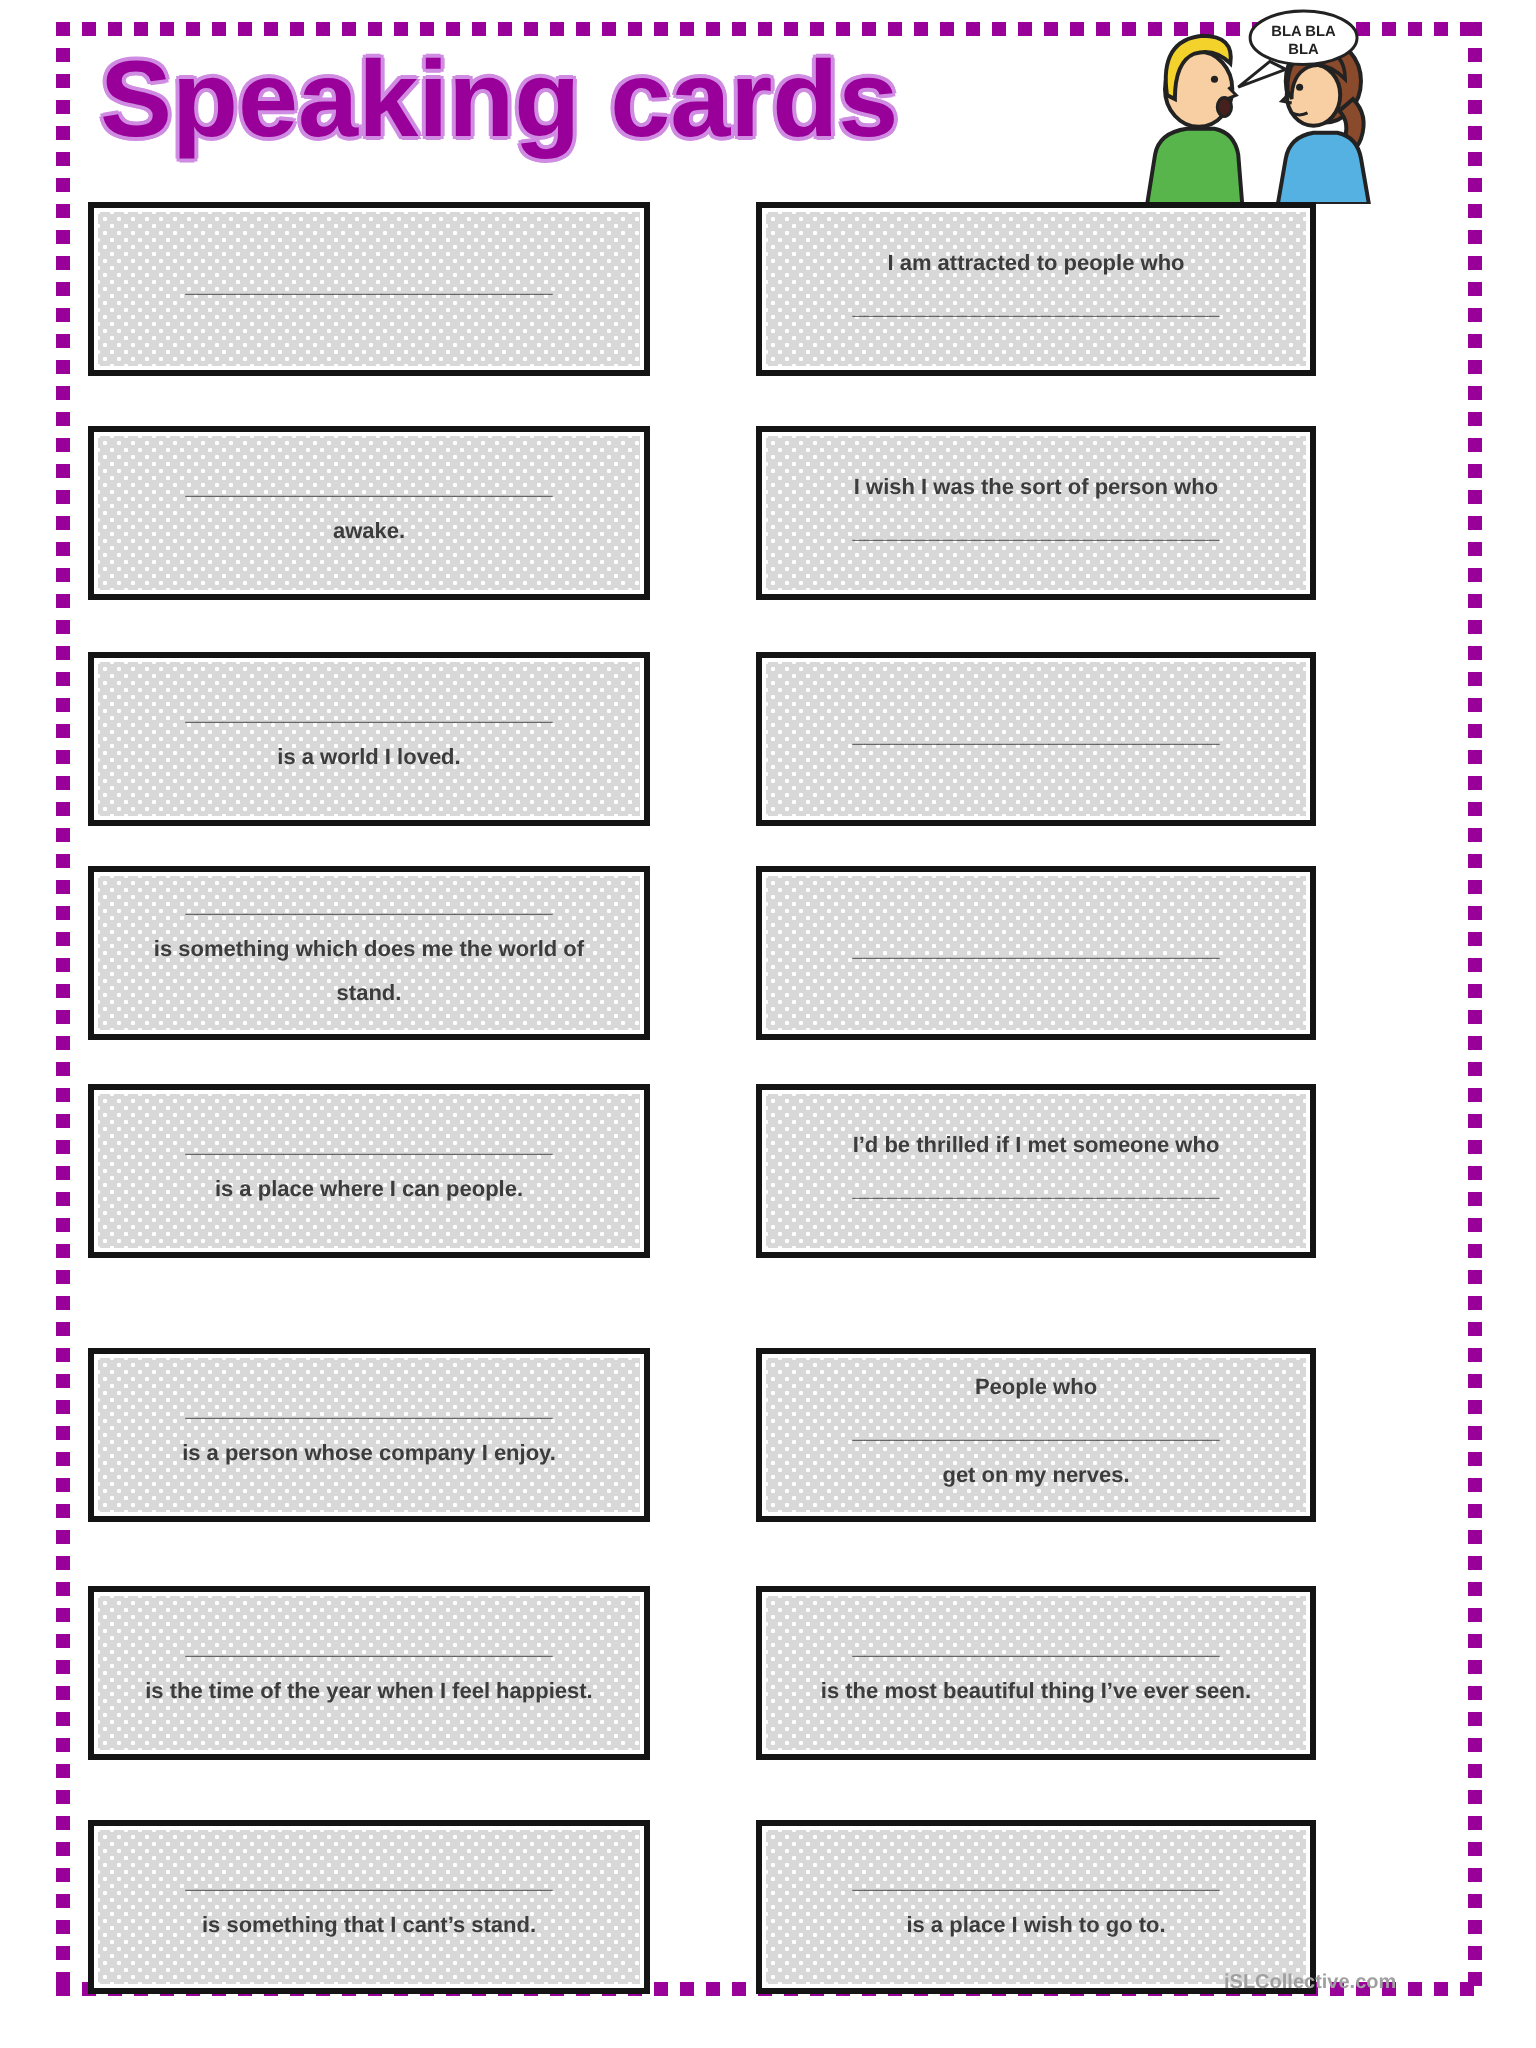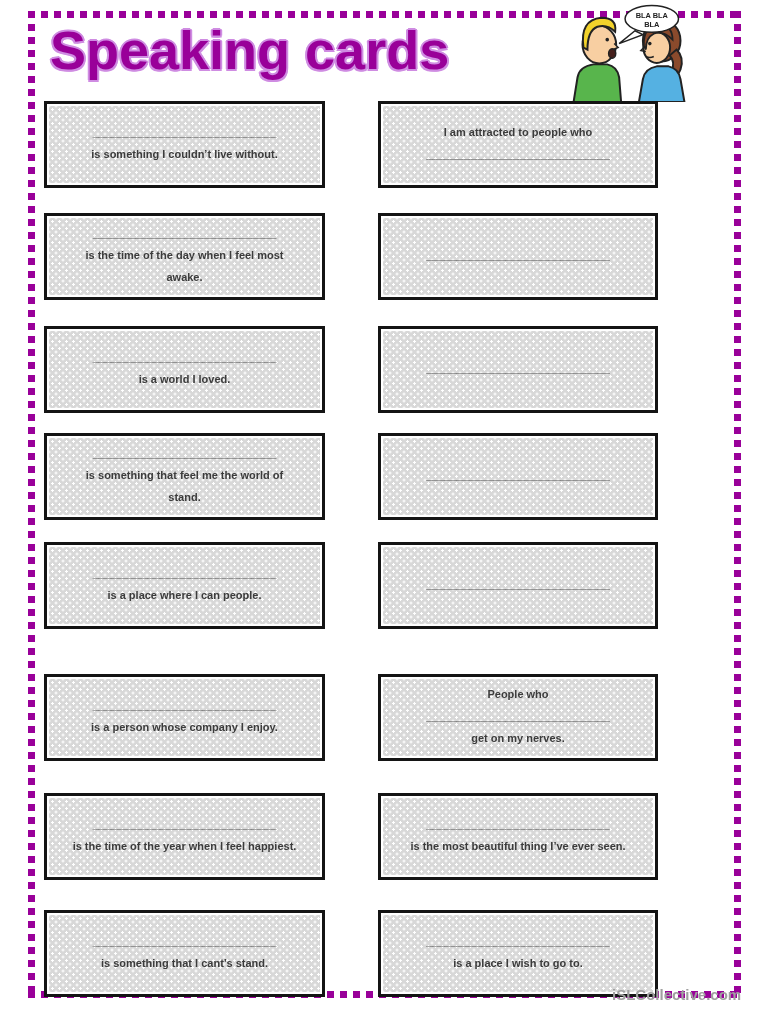--- a/index.html
+++ b/index.html
@@ -56,21 +56,21 @@
     display:flex;flex-direction:column;align-items:center;justify-content:center;
     padding-bottom:4px;
     font-size:11px;font-weight:700;line-height:22px;color:#3c3c3c;text-align:center;
   }
   .card-line{white-space:nowrap;}
   .blank-line{color:#333333;letter-spacing:0;}
 
   
   .watermark{
     position:absolute;left:612px;top:986px;z-index:6;
-    font-size:15px;font-weight:700;color:#a0a0a0;
+    font-size:10px;font-weight:700;color:#a0a0a0;
   }
   .bubble-text{font-family:"Liberation Sans",sans-serif;font-size:7.5px;font-weight:700;fill:#222222;}
 </style>
 </head>
 <body>
 
 <div class="dots-h b-top"></div>
 <div class="dots-h b-bottom"></div>
 <div class="dots-v b-left"></div>
 <div class="dots-v b-right"></div>
@@ -106,40 +106,38 @@
       <text class="bubble-text" x="95" y="14" text-anchor="middle">BLA BLA</text>
       <text class="bubble-text" x="95" y="23" text-anchor="middle">BLA</text>
     </g>
   </svg>
 </div>
 
 <div class="col col-left">
     <div class="card">
     <div class="card-fill">
         <div class="card-line blank-line">______________________________</div>
-        <div class="card-line">is something I couldn’t live without.</div>
-      </div>
-  </div>
-    <div class="card">
-    <div class="card-fill">
-        <div class="card-line blank-line">______________________________</div>
-        <div class="card-line">is the time of the day when I feel most</div>
+      </div>
+  </div>
+    <div class="card">
+    <div class="card-fill">
+        <div class="card-line blank-line">______________________________</div>
         <div class="card-line">awake.</div>
       </div>
   </div>
     <div class="card">
     <div class="card-fill">
         <div class="card-line blank-line">______________________________</div>
         <div class="card-line">is a world I loved.</div>
       </div>
   </div>
     <div class="card">
     <div class="card-fill">
         <div class="card-line blank-line">______________________________</div>
-        <div class="card-line">is something that feel me the world of</div>
+        <div class="card-line">is something which does me the world of</div>
         <div class="card-line">stand.</div>
       </div>
   </div>
     <div class="card">
     <div class="card-fill">
         <div class="card-line blank-line">______________________________</div>
         <div class="card-line">is a place where I can people.</div>
       </div>
   </div>
     <div class="card">
@@ -163,35 +161,37 @@
   </div>
 <div class="col col-right">
     <div class="card">
     <div class="card-fill">
         <div class="card-line">I am attracted to people who</div>
         <div class="card-line blank-line">______________________________</div>
       </div>
   </div>
     <div class="card">
     <div class="card-fill">
-        <div class="card-line blank-line">______________________________</div>
-      </div>
-  </div>
-    <div class="card">
-    <div class="card-fill">
-        <div class="card-line blank-line">______________________________</div>
-      </div>
-  </div>
-    <div class="card">
-    <div class="card-fill">
-        <div class="card-line blank-line">______________________________</div>
-      </div>
-  </div>
-    <div class="card">
-    <div class="card-fill">
+        <div class="card-line">I wish I was the sort of person who</div>
+        <div class="card-line blank-line">______________________________</div>
+      </div>
+  </div>
+    <div class="card">
+    <div class="card-fill">
+        <div class="card-line blank-line">______________________________</div>
+      </div>
+  </div>
+    <div class="card">
+    <div class="card-fill">
+        <div class="card-line blank-line">______________________________</div>
+      </div>
+  </div>
+    <div class="card">
+    <div class="card-fill">
+        <div class="card-line">I’d be thrilled if I met someone who</div>
         <div class="card-line blank-line">______________________________</div>
       </div>
   </div>
     <div class="card">
     <div class="card-fill">
         <div class="card-line">People who</div>
         <div class="card-line blank-line">______________________________</div>
         <div class="card-line">get on my nerves.</div>
       </div>
   </div>

